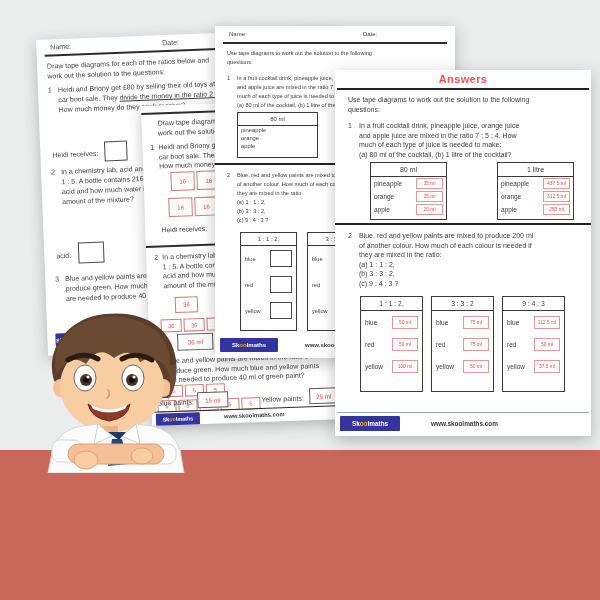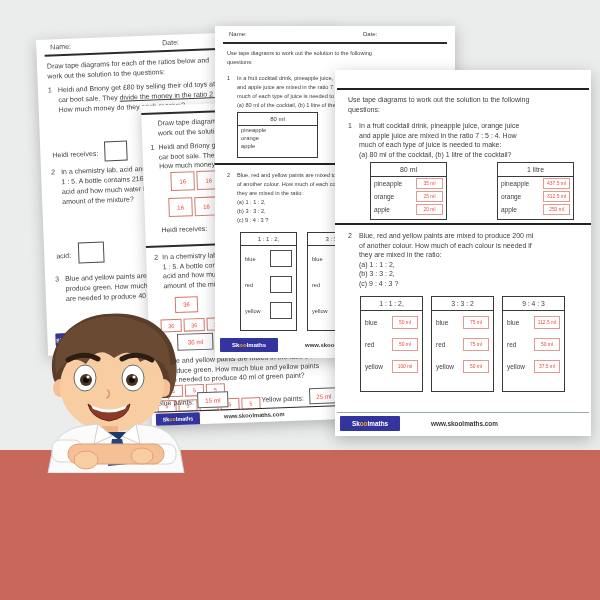--- a/index.html
+++ b/index.html
@@ -183,20 +183,21 @@
     </div>
     <div class="logo" style="left:5px;top:312px;width:58px;height:14px;font-size:6px">
       <span>Sk</span>
         <span class="oo">oo</span>
         <span>lmaths</span>
     </div>
     <span class="www" style="left:90px;top:316px;font-size:6px">www.skoolmaths.com</span>
   </div>
 
   <div class="sheet" style="left:335px;top:70px;width:256px;height:366px;">
+    <div style="position:absolute;left:0;top:3px;width:256px;text-align:center;font-size:11px;font-weight:bold;letter-spacing:.4px;color:#f4534d">Answers</div>
     <div class="hr2" style="left:2px;top:18px;width:252px"></div>
     <span class="t" style="left:13px;top:25px">Use tape diagrams to work out the solution to the following</span>
     <span class="t" style="left:13px;top:34.5px">questions:</span>
     <span class="t" style="left:13px;top:51px">1</span>
     <span class="t" style="left:24px;top:51px">In a fruit cocktail drink, pineapple juice, orange juice</span>
     <span class="t" style="left:24px;top:60.5px">and apple juice are mixed in the ratio 7 : 5 : 4. How</span>
     <span class="t" style="left:24px;top:70px">much of each type of juice is needed to make:</span>
     <span class="t" style="left:24px;top:79.5px">(a) 80 ml of the cocktail, (b) 1 litre of the cocktail?</span>
     <div class="atable" style="left:35px;top:92px;width:77px;height:58px">
       <div class="hd" style="height:13px;line-height:13px;font-size:7px">80 ml</div>

